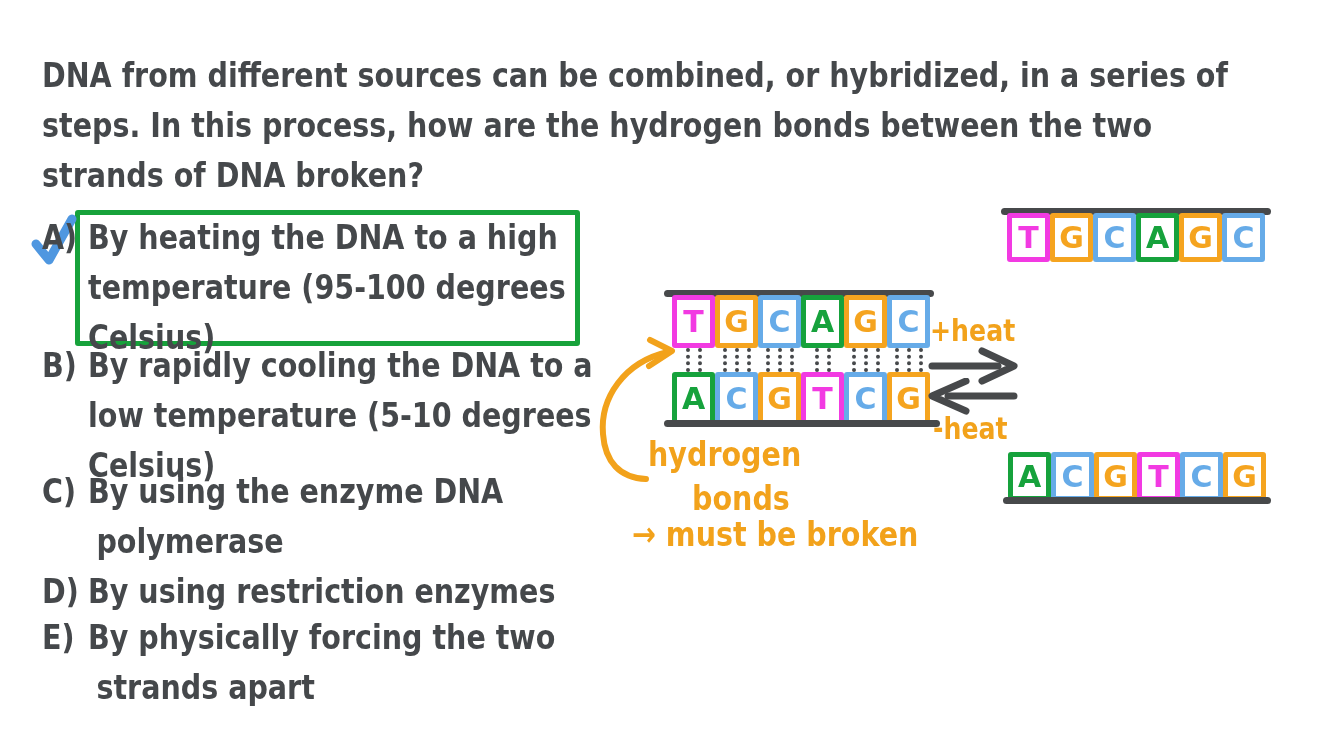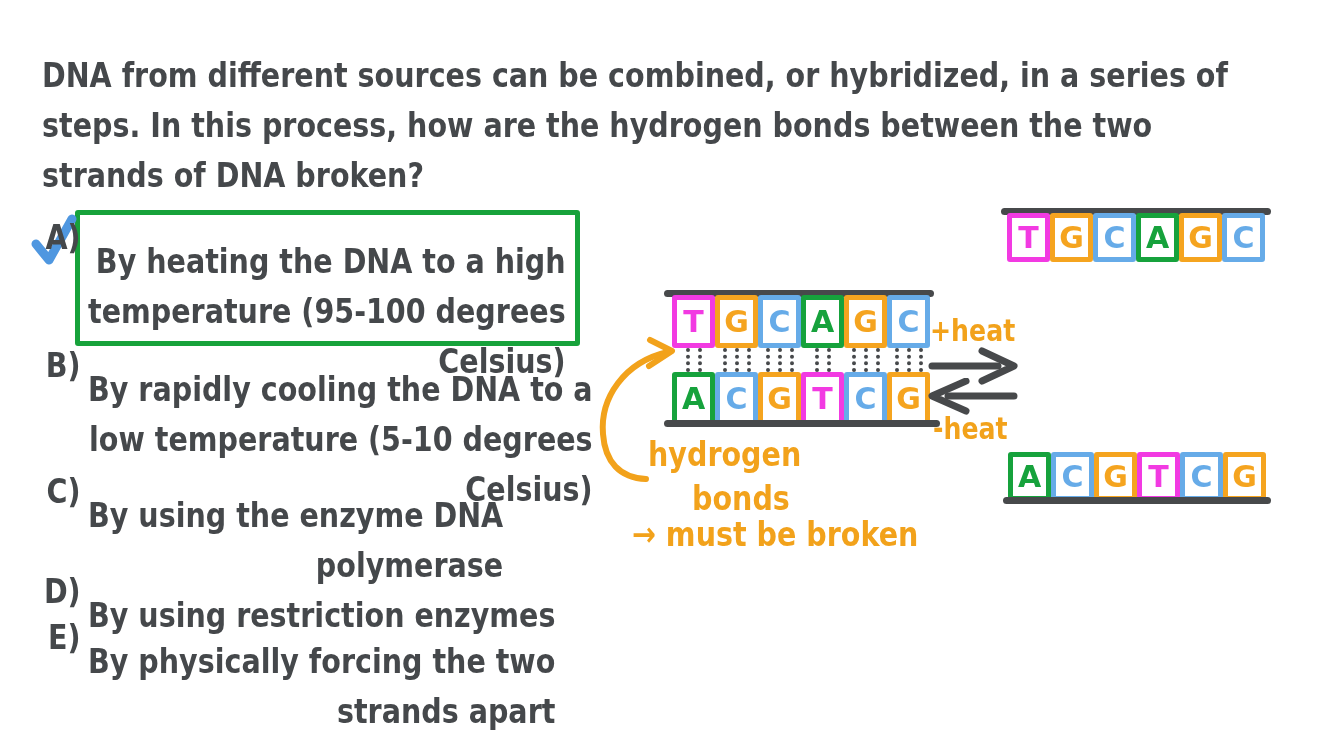--- a/index.html
+++ b/index.html
@@ -1,24 +1,24 @@
 <!DOCTYPE html>
 <html><head>
 <meta charset="utf-8">
 <style>
   html,body{margin:0;padding:0;background:#ffffff;}
   .canvas{position:relative;width:1344px;height:756px;background:#ffffff;overflow:hidden;
-          font-family:"DejaVu Sans",sans-serif;text-align:right;}
+          font-family:"DejaVu Sans",sans-serif;}
   .hand{position:absolute;font-weight:700;color:#45484b;font-size:34px;line-height:50px;
         transform:scaleX(0.84);transform-origin:left top;white-space:nowrap;
         font-family:"DejaVu Sans",sans-serif;}
   .option{position:absolute;left:42px;display:flex;align-items:flex-start;}
   .option .opt-label{font-weight:700;color:#45484b;font-size:34px;line-height:50px;width:46px;
         flex:none;transform:scaleX(0.84);transform-origin:left top;}
-  .option .opt-lines{display:flex;flex-direction:column;margin-top:24px;}
+  .option .opt-lines{display:flex;flex-direction:column;}
   .option .opt-line{font-weight:700;color:#45484b;font-size:34px;line-height:50px;
         transform:scaleX(0.84);transform-origin:left top;white-space:nowrap;}
   .answer-box{position:absolute;left:75px;top:210px;width:505px;height:136px;
         border:5px solid #17a23b;border-radius:3px;box-sizing:border-box;}
   .orange{color:#f2a21b !important;}
   .backbone{position:absolute;height:7px;background:#47494b;border-radius:4px;}
   .strand-row{position:absolute;display:flex;}
   .base{width:43px;height:53px;border:5px solid #888;box-sizing:border-box;display:flex;
         align-items:center;justify-content:center;font-size:30px;font-weight:700;
         background:#ffffff;border-radius:3px;}

